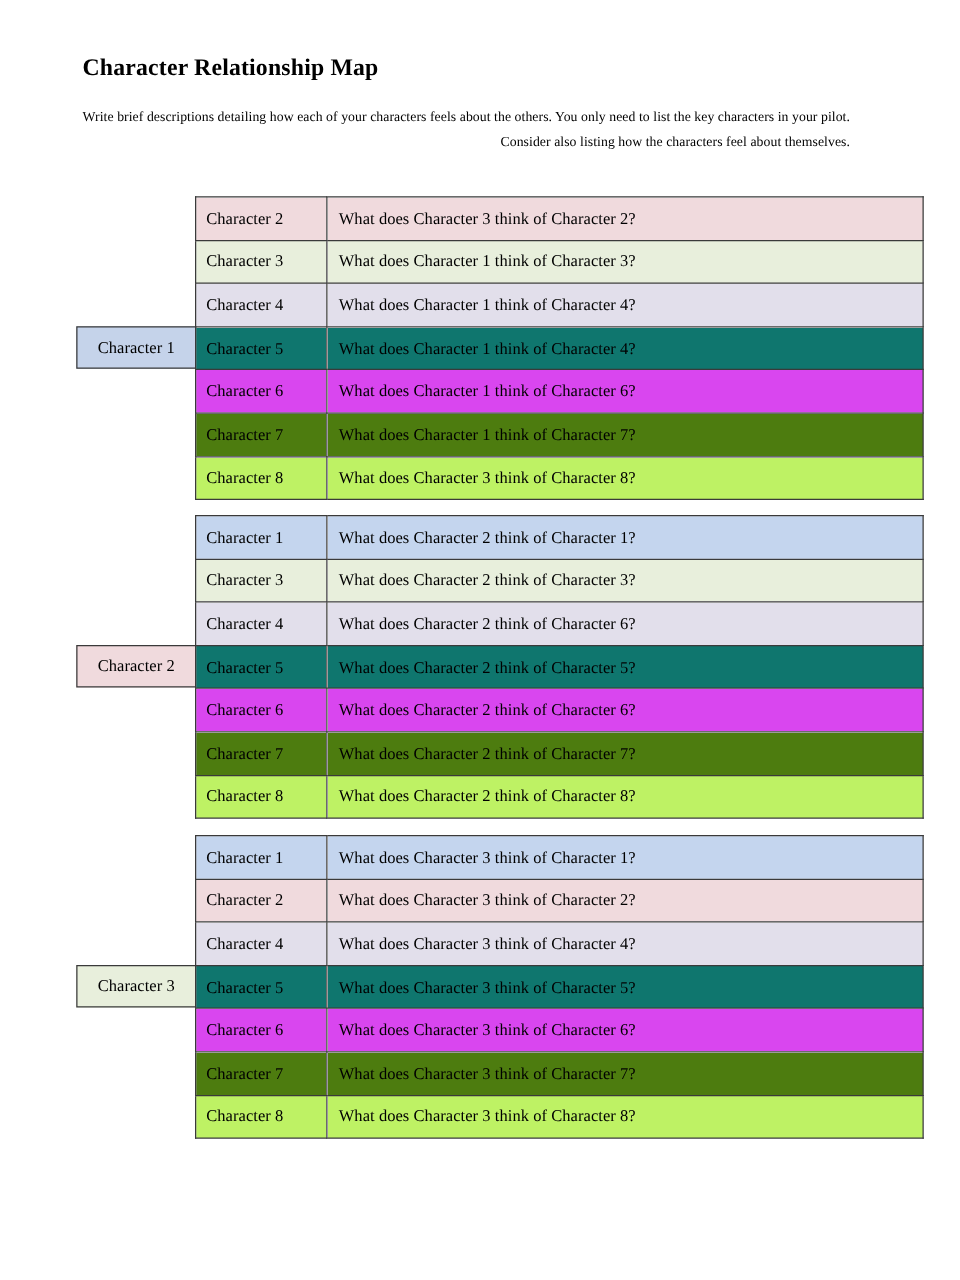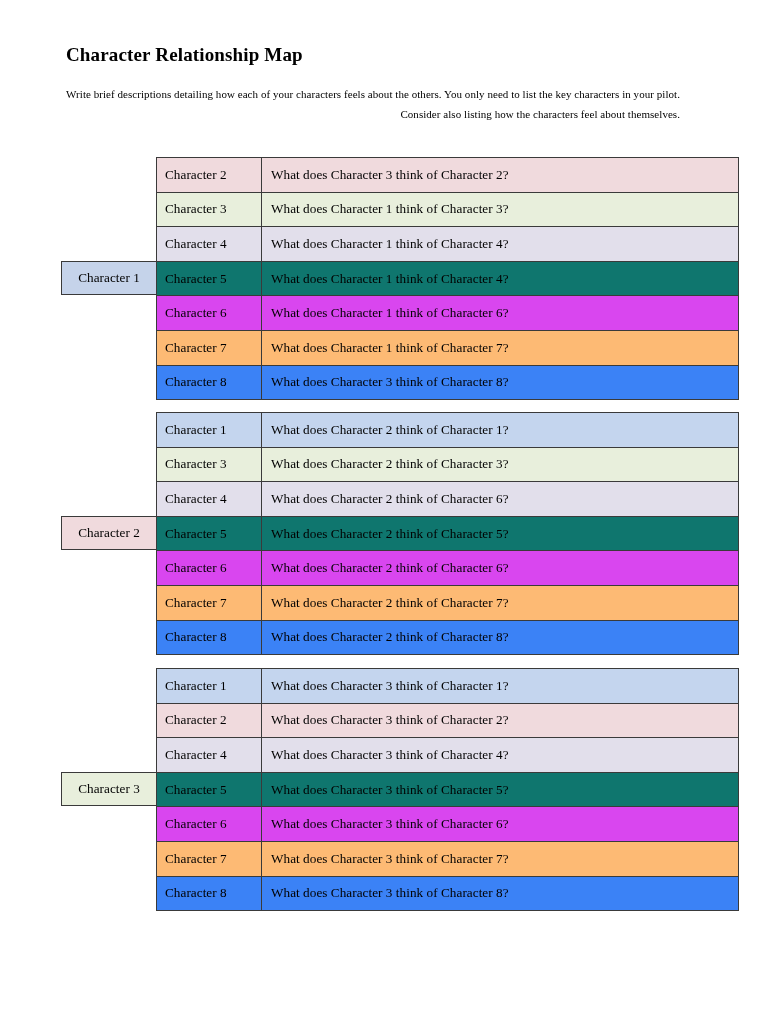--- a/index.html
+++ b/index.html
@@ -77,22 +77,22 @@
   .grid td.who  { width: 96px; }
   .grid td.what { width: 467px; padding-left: 9px; }
 
   
   .fill-c1 { background: #c4d5ee; }
   .fill-c2 { background: #f0dadd; }
   .fill-c3 { background: #e8efdc; }
   .fill-c4 { background: #e2dfeb; }
   .fill-c5 { background: #0f766e; }
   .fill-c6 { background: #d946ef; }
-  .fill-c7 { background: #fdba74; }
-  .fill-c8 { background: #3b82f6; margin-top: 24px; }
+  .fill-c7 { background: #4d7c0f; }
+  .fill-c8 { background: #bef264; margin-top: 24px; }
 
   
   .subject {
     position: absolute;
     left: 61px;
     top: 104px;
     width: 96px;
     height: 34px;
     box-sizing: border-box;
     border: 1px solid #3a3a3a;

